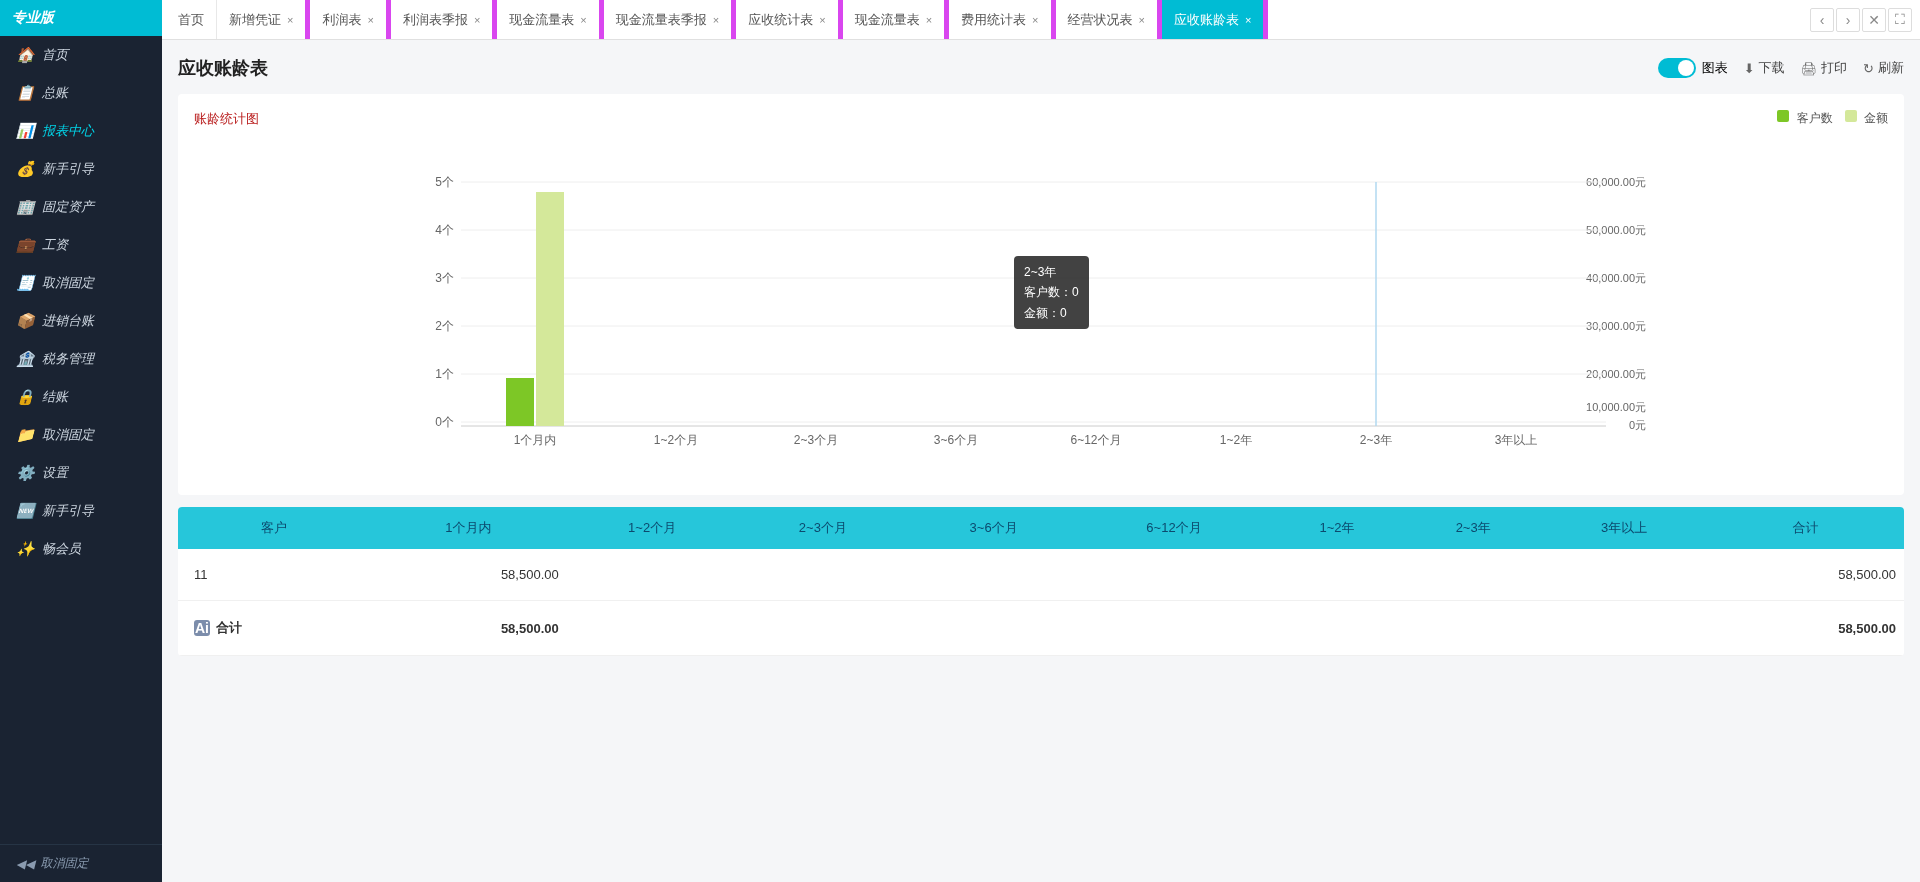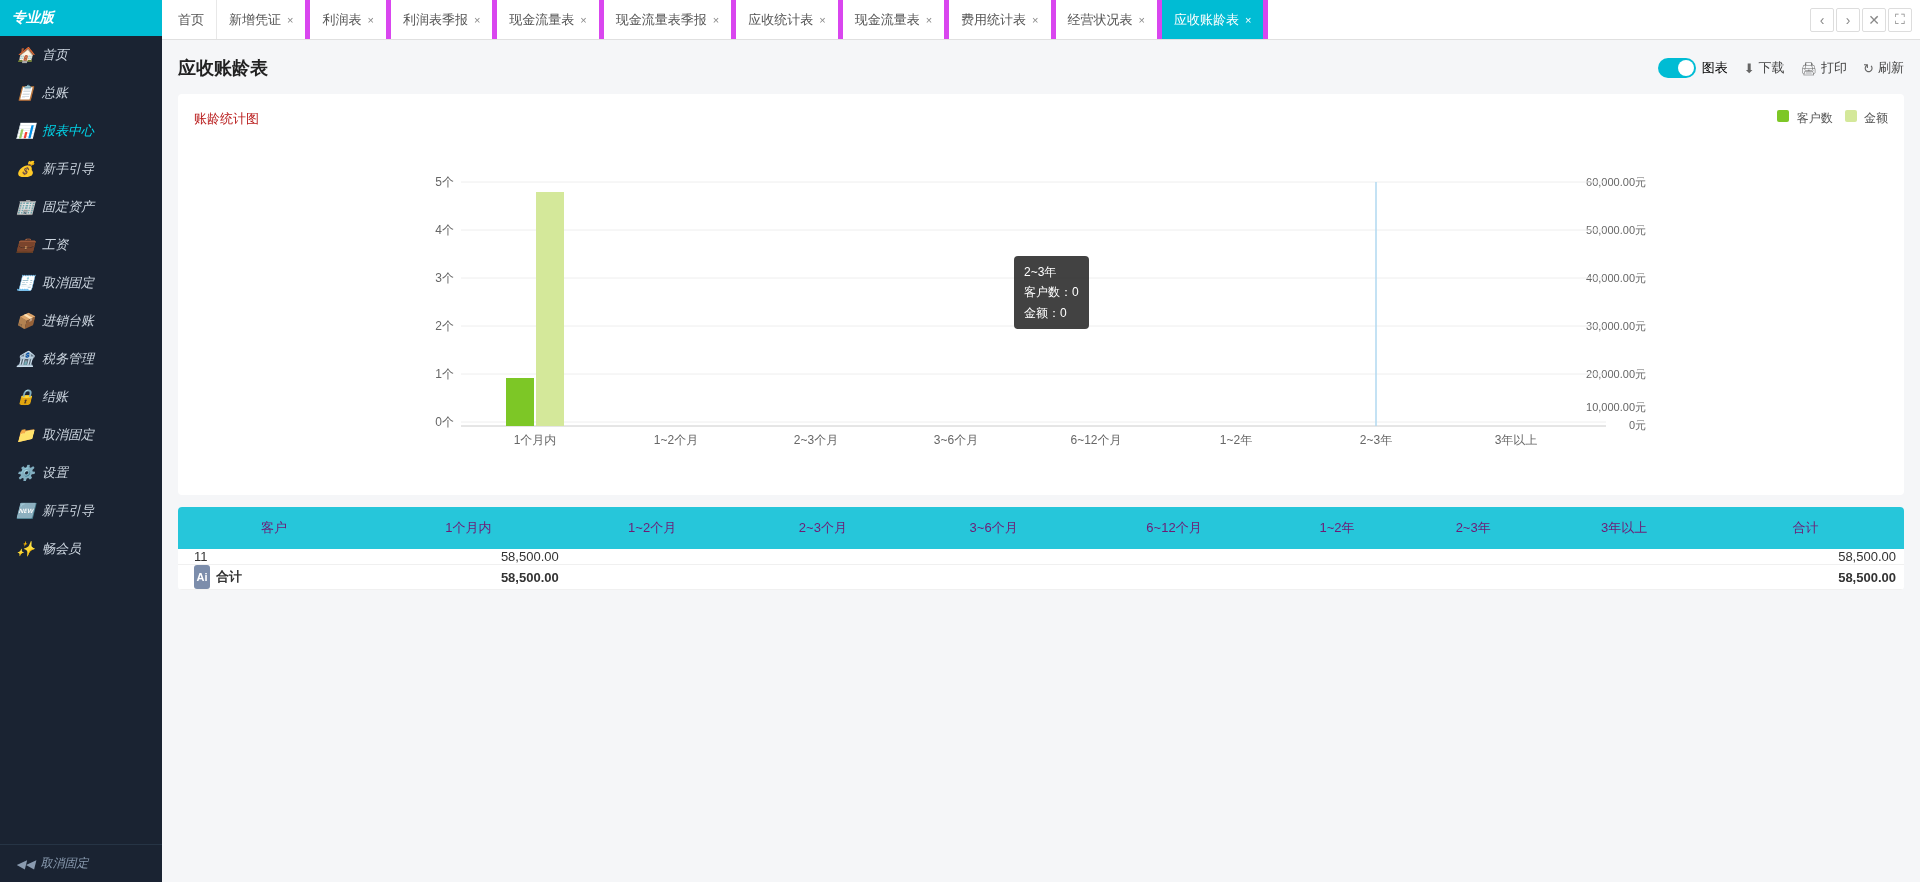--- a/index.html
+++ b/index.html
@@ -187,57 +187,57 @@
     
     .data-table {
       width: 100%;
       border-collapse: collapse;
       background: white;
       border-radius: 4px;
       overflow: hidden;
     }
     .data-table thead tr {
       background: #26c6da;
-      color: #701a75;
+      color: #0c4a6e;
     }
     .data-table thead th {
       padding: 12px 8px;
       font-size: 13px;
       font-weight: 500;
       text-align: center;
     }
     .data-table thead th:first-child { text-align: center; }
     .data-table tbody tr {
       border-bottom: 1px solid #f0f0f0;
     }
     .data-table tbody td {
-      padding: 0 8px;
+      padding: 18px 8px;
       text-align: right;
       font-size: 13px;
       color: #333;
     }
     .data-table tbody td:first-child { text-align: left; padding-left: 16px; }
     .data-table tbody tr.total-row td {
       font-weight: bold;
     }
     .total-row td:first-child {
       display: flex;
       align-items: center;
       gap: 6px;
       padding-left: 16px;
     }
     .total-icon {
-      width: 16px; height: 24px;
+      width: 16px; height: 16px;
       background: #7c8dab;
       border-radius: 3px;
       display: inline-flex;
       align-items: center;
       justify-content: center;
       color: white;
-      font-size: 11px;
+      font-size: 14px;
     }
 
     
     .page-content::-webkit-scrollbar { width: 6px; }
     .page-content::-webkit-scrollbar-track { background: #f1f1f1; }
     .page-content::-webkit-scrollbar-thumb { background: #ccc; border-radius: 3px; }
   </style>
 </head>
 <body>
 

